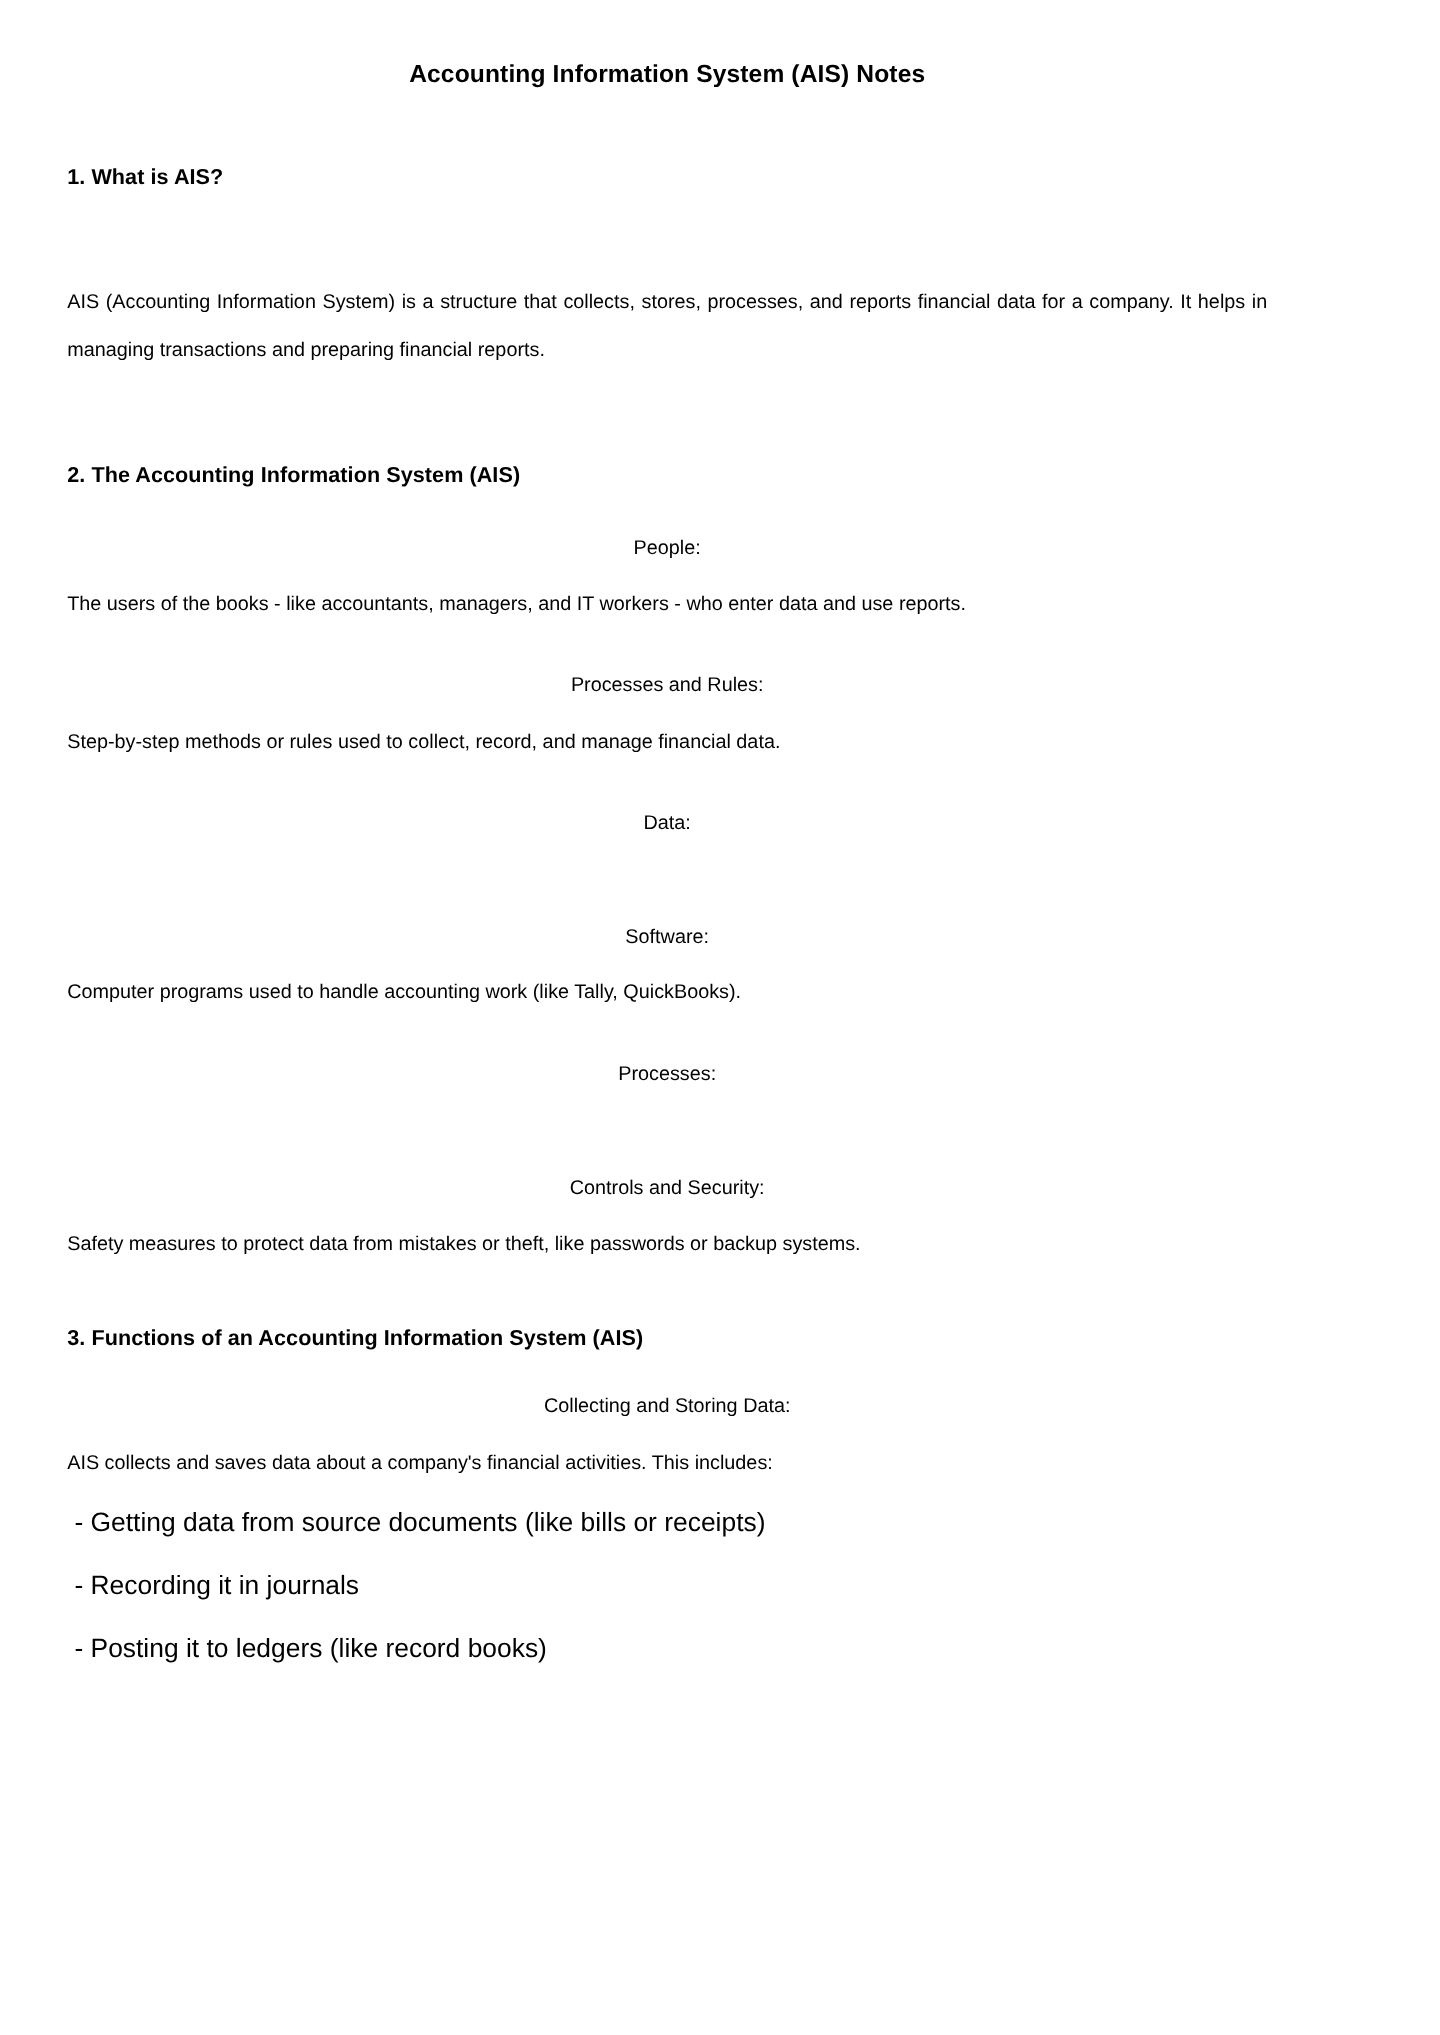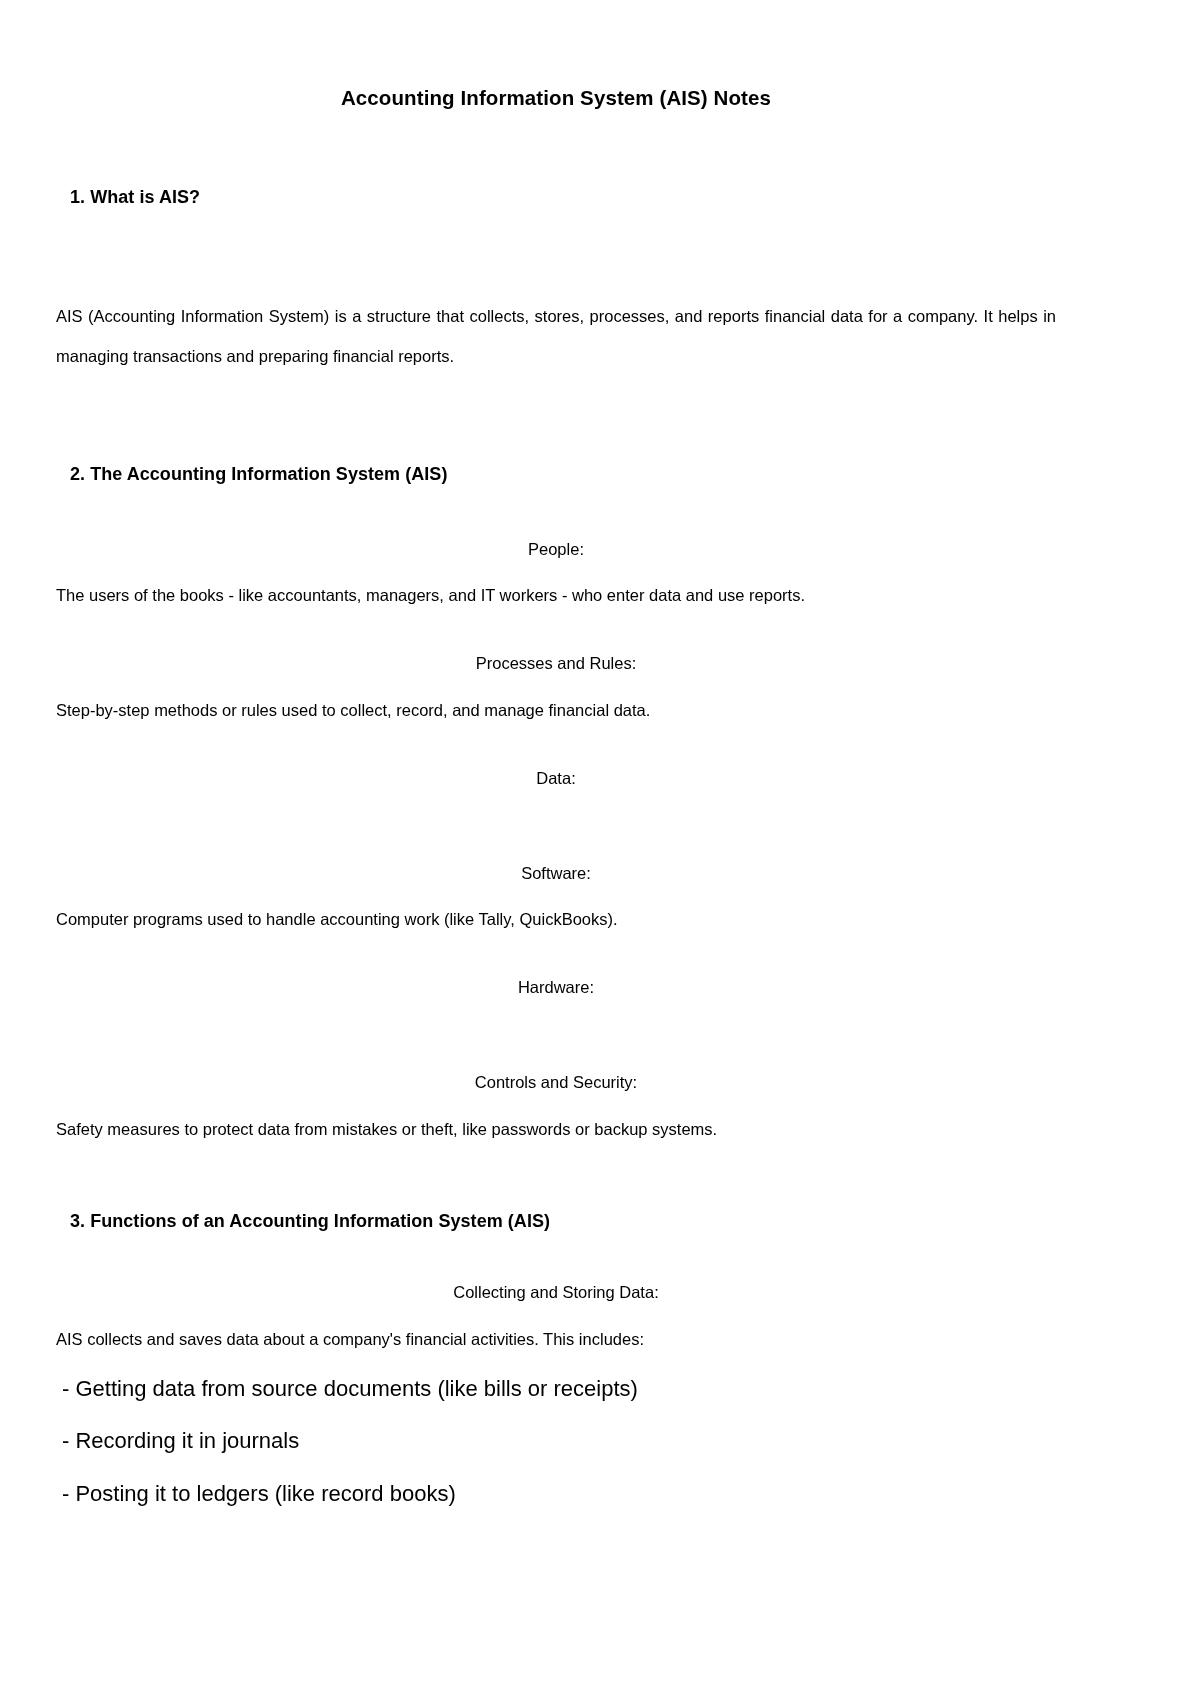--- a/index.html
+++ b/index.html
@@ -24,27 +24,27 @@
     left: 56px;
     top: 0;
     width: 1000px;
   }
   .doc-title {
     text-align: center;
     font-size: 20.5px;
     font-weight: bold;
     letter-spacing: 0.1px;
     margin: 0;
-    padding-top: 86px;
+    padding-top: 50px;
     line-height: 1.2;
   }
   .section-heading {
     font-size: 18px;
     font-weight: bold;
-    margin: 14px;
+    margin: 0;
     line-height: 1.2;
     letter-spacing: 0.05px;
   }
   .justified {
     text-align: justify;
     text-align-last: left;
     line-height: 2.45;
     font-size: 16.5px;
   }
   .term {
@@ -111,21 +111,21 @@
     <div class="sp-term-to-desc"></div>
 
     <div class="sp-block"></div>
 
     <p class="term">Software:</p>
     <div class="sp-term-to-desc"></div>
     <p class="desc">Computer programs used to handle accounting work (like Tally, QuickBooks).</p>
 
     <div class="sp-block"></div>
 
-    <p class="term">Hardware:</p>
+    <p class="term">Processes:</p>
     <div class="sp-term-to-desc"></div>
 
     <div class="sp-block"></div>
 
     <p class="term">Controls and Security:</p>
     <div class="sp-term-to-desc"></div>
     <p class="desc">Safety measures to protect data from mistakes or theft, like passwords or backup systems.</p>
 
     <div class="sp-sec3"></div>
 

